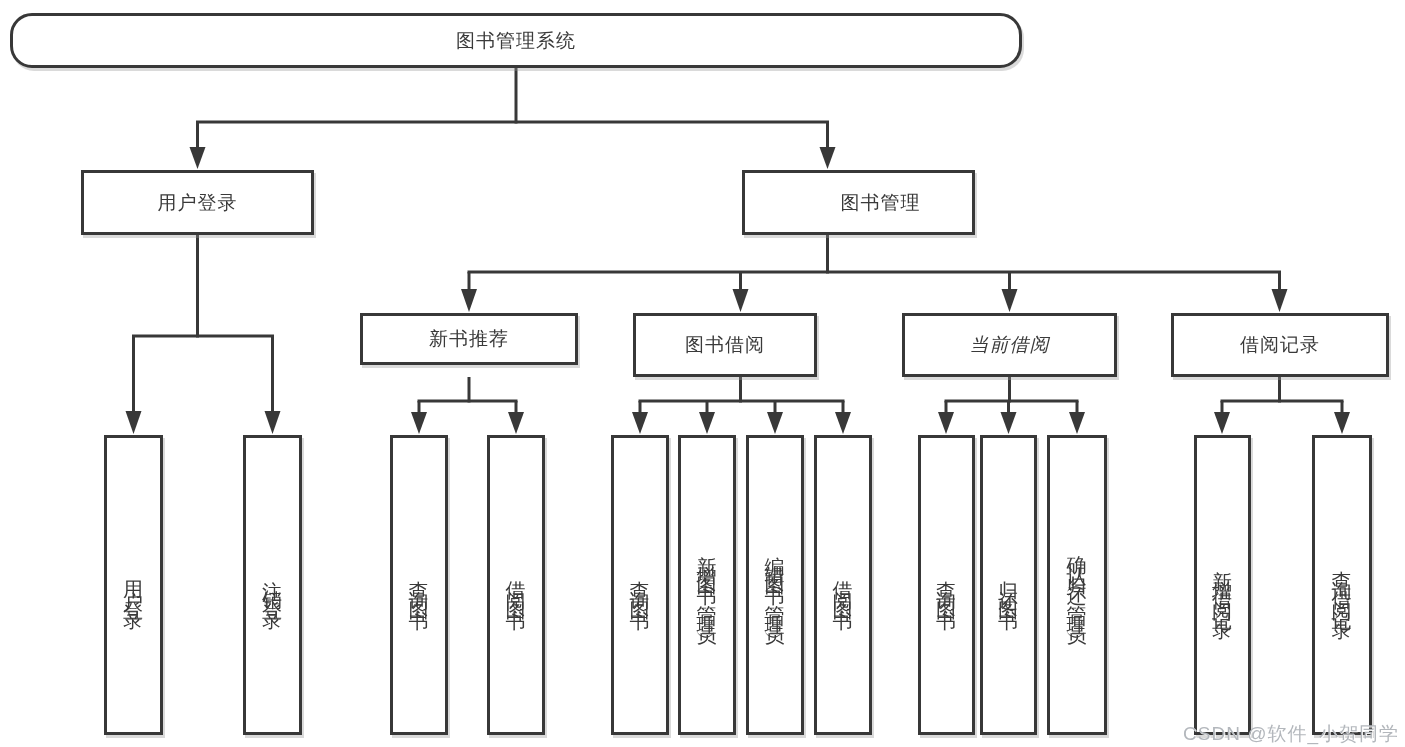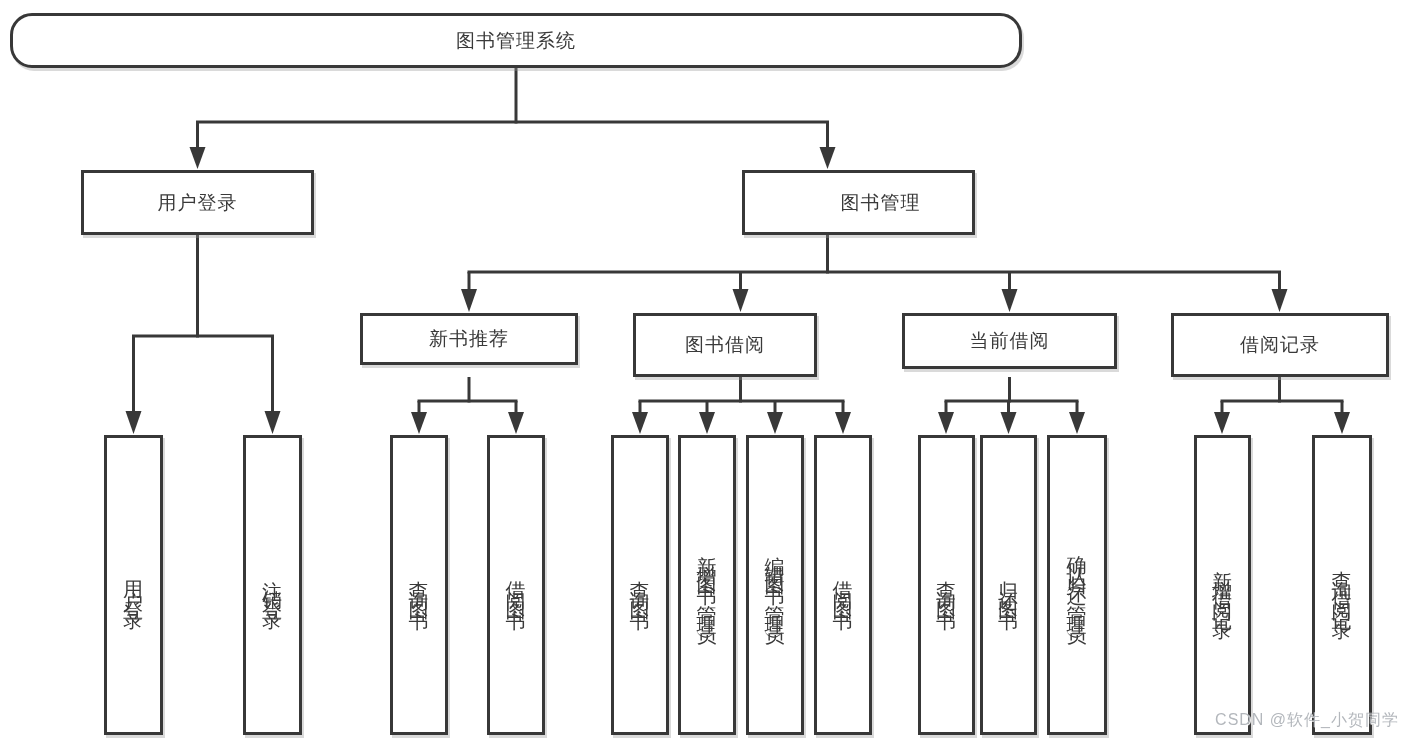--- a/index.html
+++ b/index.html
@@ -18,39 +18,39 @@
   .lbl{font-size:19px;color:#3a3a3a;letter-spacing:1px;white-space:nowrap;}
   .leaf .lbl{
     writing-mode:vertical-rl;text-orientation:mixed;
     font-size:20px;letter-spacing:10px;line-height:1;white-space:normal;
   }
   .root{left:10px;top:13px;width:1012px;height:55px;border-radius:22px;}
   .n-user-login{left:81px;top:170px;width:233px;height:65px;}
   .n-book-mgmt{left:742px;top:170px;width:233px;height:65px;padding-left:44px;}
   .n-new-book{left:360px;top:313px;width:218px;height:52px;}
   .n-book-borrow{left:633px;top:313px;width:184px;height:64px;}
-  .n-cur-borrow{left:902px;top:313px;width:215px;height:56px;}
+  .n-cur-borrow{left:902px;top:313px;width:215px;height:64px;font-style:italic;}
   .n-borrow-rec{left:1171px;top:313px;width:218px;height:64px;}
   .leaf{top:435px;height:300px;}
   .lf-1a{left:104px;width:59px;}
   .lf-1b{left:243px;width:59px;}
   .lf-2a{left:390px;width:58px;}
   .lf-2b{left:487px;width:58px;}
   .lf-3a{left:611px;width:58px;}
   .lf-3b{left:678px;width:58px;}
   .lf-3c{left:746px;width:58px;}
   .lf-3d{left:814px;width:58px;}
   .lf-4a{left:918px;width:57px;}
   .lf-4b{left:980px;width:57px;}
   .lf-4c{left:1047px;width:60px;}
   .lf-5a{left:1194px;width:57px;}
   .lf-5b{left:1312px;width:60px;}
   .watermark{
-    position:absolute;right:6px;bottom:16px;z-index:5;
-    font-size:16px;color:#b3b7bc;letter-spacing:1px;
+    position:absolute;right:6px;bottom:0;z-index:5;
+    font-size:19px;color:#b3b7bc;letter-spacing:1px;
     text-shadow:1px 1px 0 rgba(255,255,255,0.9);
   }
 </style>
 </head>
 <body>
 
 <div class="canvas">
 
   <svg class="connectors" width="1405" height="747">
 

